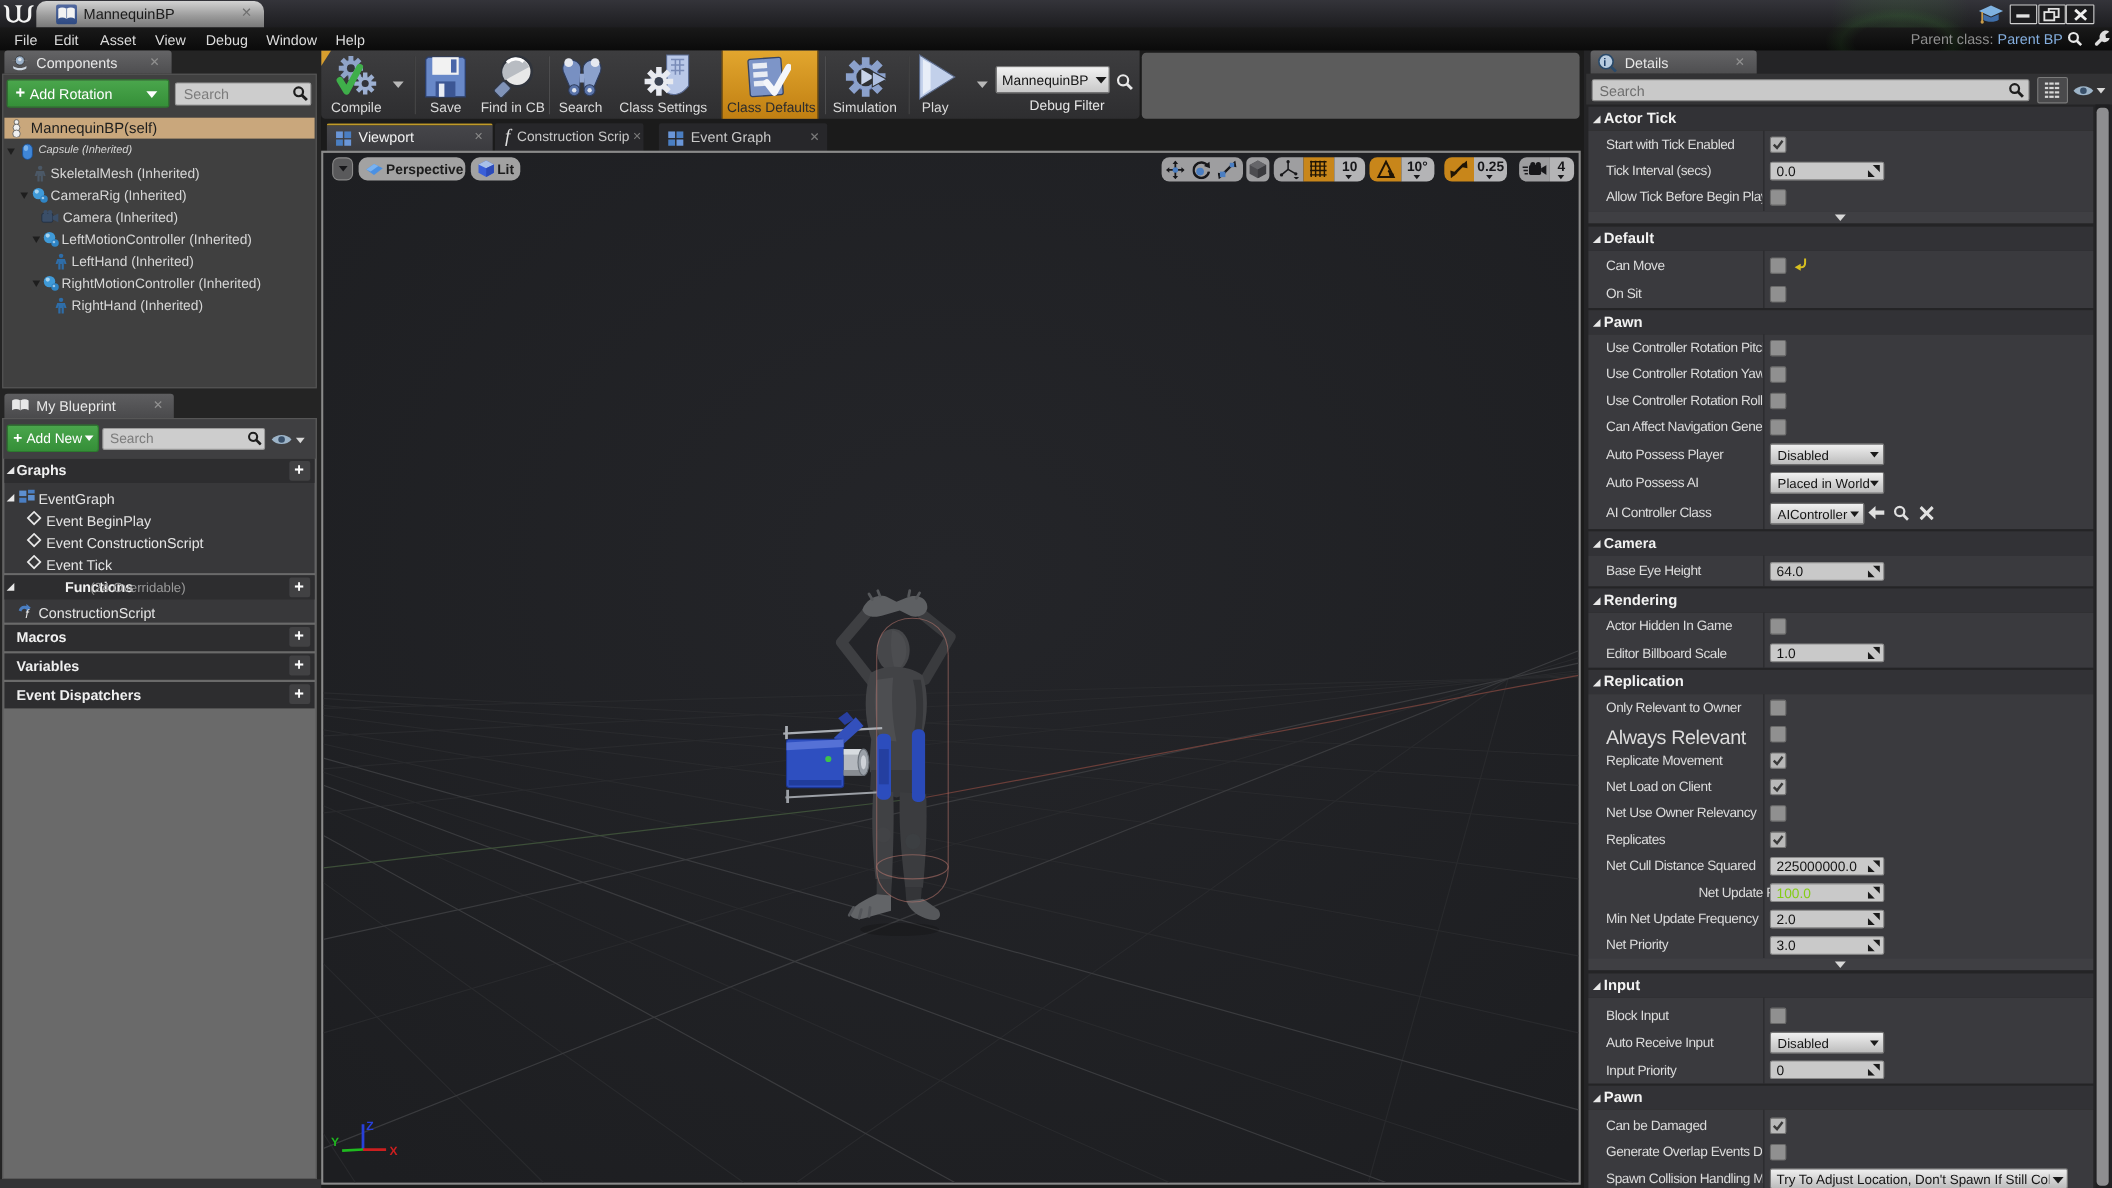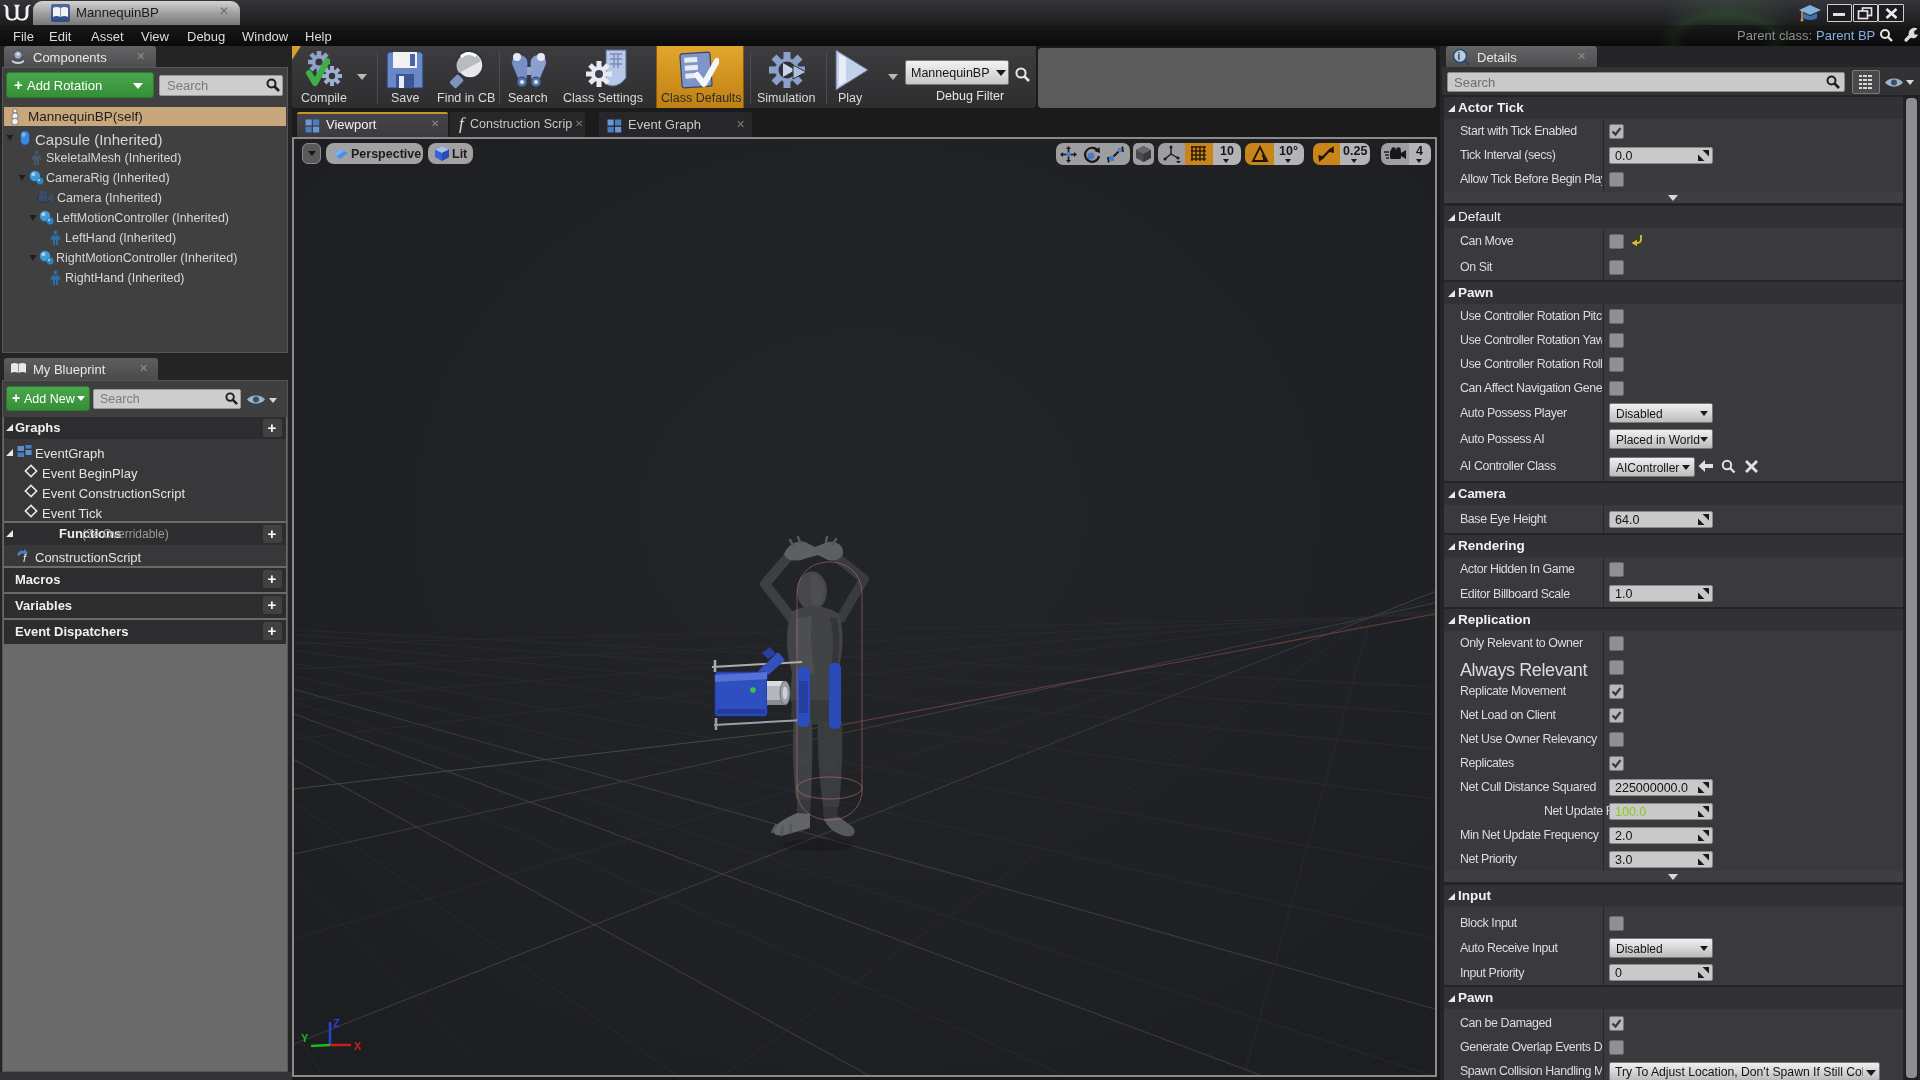--- a/index.html
+++ b/index.html
@@ -102,21 +102,21 @@
       <path d="M1.5 2 L8.5 2 L5 8 Z" fill="#1e1e1e"></path>
     </svg>
 <svg class="abs" style="left:28px;top:253px" width="10" height="10" viewBox="0 0 10 10">
       <path d="M1.5 2 L8.5 2 L5 8 Z" fill="#1e1e1e"></path>
     </svg>
 
 <svg class="abs" style="left:19px;top:130px" width="12" height="16" viewBox="0 0 12 16">
 <rect x="1.5" y="1" width="9" height="14" rx="4.5" fill="#3f86d8" stroke="#1d4f90" stroke-width="0.8"></rect>
 <ellipse cx="4.6" cy="4.6" rx="2" ry="2.6" fill="#7ab2ea"></ellipse>
     </svg>
-<div class="abs txt" style="left:35px;top:131px;font-size:15px;color:#d6d6d6;">Capsule (Inherited)</div>
+<div class="abs txt" style="left:35px;top:131px;font-size:10px;color:#d6d6d6;font-style:italic;">Capsule (Inherited)</div>
 
 <svg class="abs" style="left:30px;top:150px" width="13" height="16" viewBox="0 0 13 16">
 <circle cx="6.5" cy="2.6" r="2" fill="#4b5866"></circle>
       <path d="M3 5.5 L10 5.5 L11.5 10 L9.5 10 L9 7.5 L9 15 L7 15 L7 10 L6 10 L6 15 L4 15 L4 7.5 L3.5 10 L1.5 10 Z" fill="#4b5866"></path>
     </svg>
 <div class="abs txt" style="left:46px;top:151px;font-size:12.5px;color:#d6d6d6;">SkeletalMesh (Inherited)</div>
 
 <svg class="abs" style="left:29px;top:170px" width="15" height="15" viewBox="0 0 15 15">
 <circle cx="6" cy="6" r="5.2" fill="#3f9ad8"></circle>
       <circle cx="4.4" cy="4.2" r="1.9" fill="#a8d4f0"></circle>
@@ -663,21 +663,21 @@
       <path d="M0 4.5 L0 11 L6.5 11 Z" fill="#1a1a1a"></path>
     </svg>
 <div class="abs txt" style="left:1460px;top:172px;width:142px;overflow:hidden;font-size:12.4px;letter-spacing:-0.4px;color:#dcdcdc;">Allow Tick Before Begin Play</div>
 <div class="abs" style="left:1609px;top:172px;width:15px;height:15px;background:#909090;border:1px solid #6a6a6a;border-radius:2px;"></div>
 <div class="abs" style="left:1444px;top:192px;width:459px;height:11px;background:#3f3f43;"></div>
 <div class="abs" style="left:1668px;top:195px;width:0px;height:0px;border-left:5.5px solid transparent;border-right:5.5px solid transparent;border-top:6px solid #d8d8d8;"></div>
 <div class="abs" style="left:1444px;top:206px;width:459px;height:22px;background:#323236;"></div>
 <svg class="abs" style="left:1447px;top:213px" width="9" height="9" viewBox="0 0 9 9">
       <path d="M8 1 L8 8 L1 8 Z" fill="#e8e8e8"></path>
     </svg>
-<div class="abs txt" style="left:1458px;top:209px;font-size:13.5px;color:#f2f2f2;font-weight:400;">Default</div>
+<div class="abs txt" style="left:1458px;top:209px;font-size:13.5px;color:#f2f2f2;font-weight:700;">Default</div>
 <div class="abs" style="left:1444px;top:228px;width:459px;height:52px;background:#3a3a3e;"></div>
 <div class="abs" style="left:1603px;top:228px;width:1px;height:52px;background:#28282c;"></div>
 <div class="abs txt" style="left:1460px;top:234px;width:142px;overflow:hidden;font-size:12.4px;letter-spacing:-0.4px;color:#dcdcdc;">Can Move</div>
 <div class="abs" style="left:1609px;top:234px;width:15px;height:15px;background:#909090;border:1px solid #6a6a6a;border-radius:2px;"></div>
 <svg class="abs" style="left:1631px;top:234px" width="13" height="13" viewBox="0 0 13 13">
 <path d="M10 1 L10 5 C10 7.5 8.5 9 6 9 L4.5 9" fill="none" stroke="#d8c020" stroke-width="1.8"></path>
 <path d="M0.5 9 L6 5.8 L6 12.2 Z" fill="#d8c020"></path>
     </svg>
 <div class="abs txt" style="left:1460px;top:260px;width:142px;overflow:hidden;font-size:12.4px;letter-spacing:-0.4px;color:#dcdcdc;">On Sit</div>
 <div class="abs" style="left:1609px;top:260px;width:15px;height:15px;background:#909090;border:1px solid #6a6a6a;border-radius:2px;"></div>

